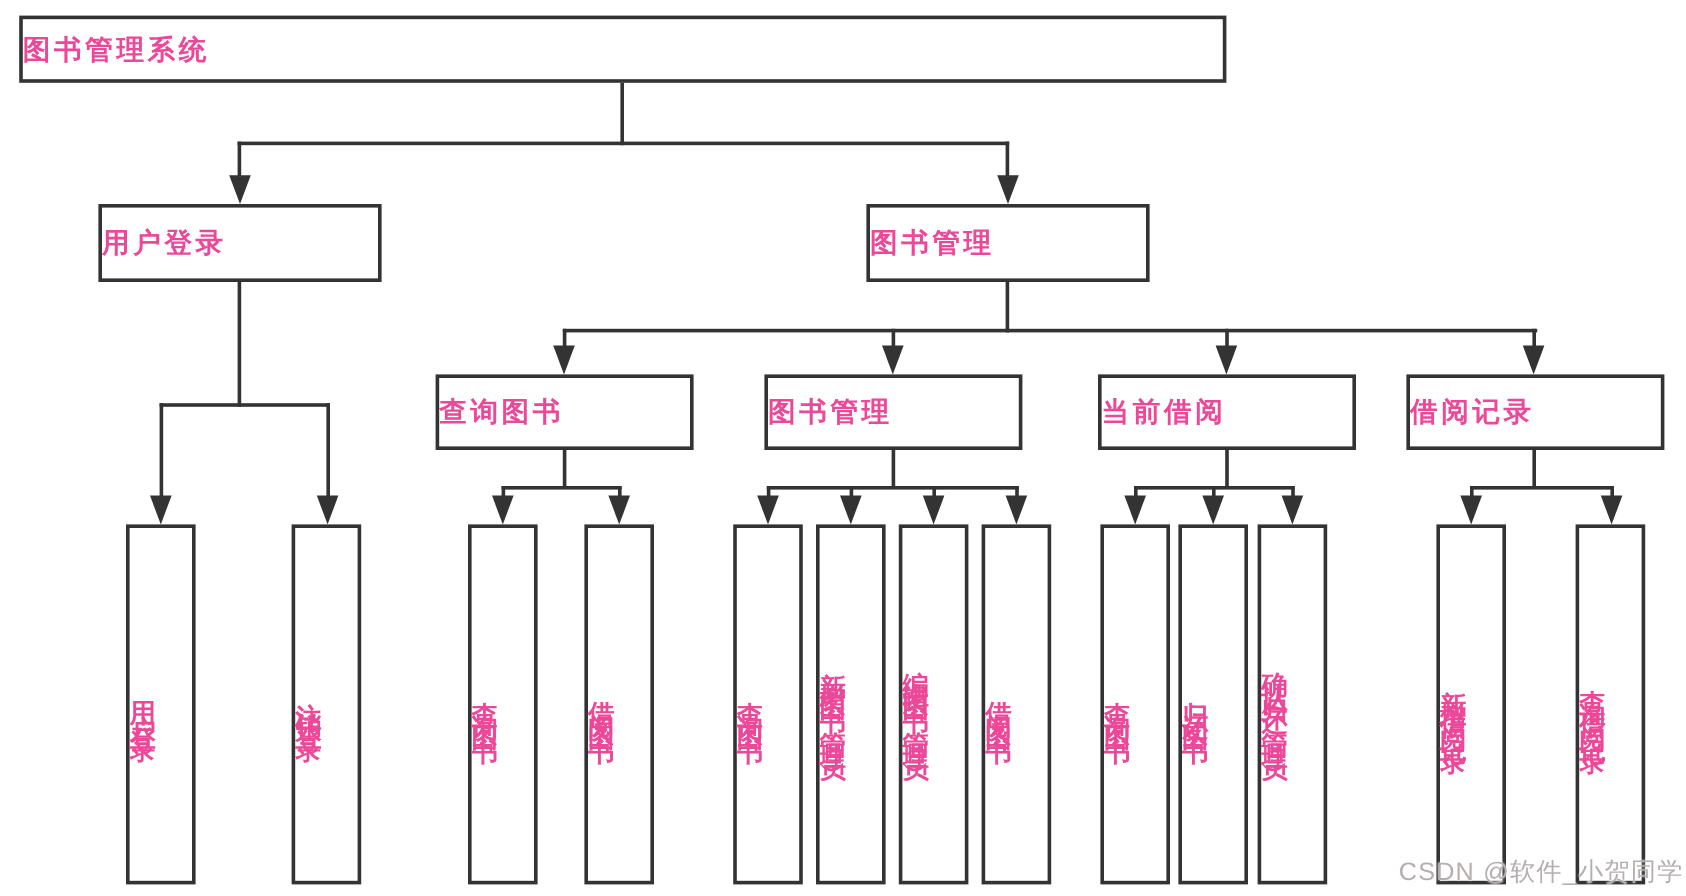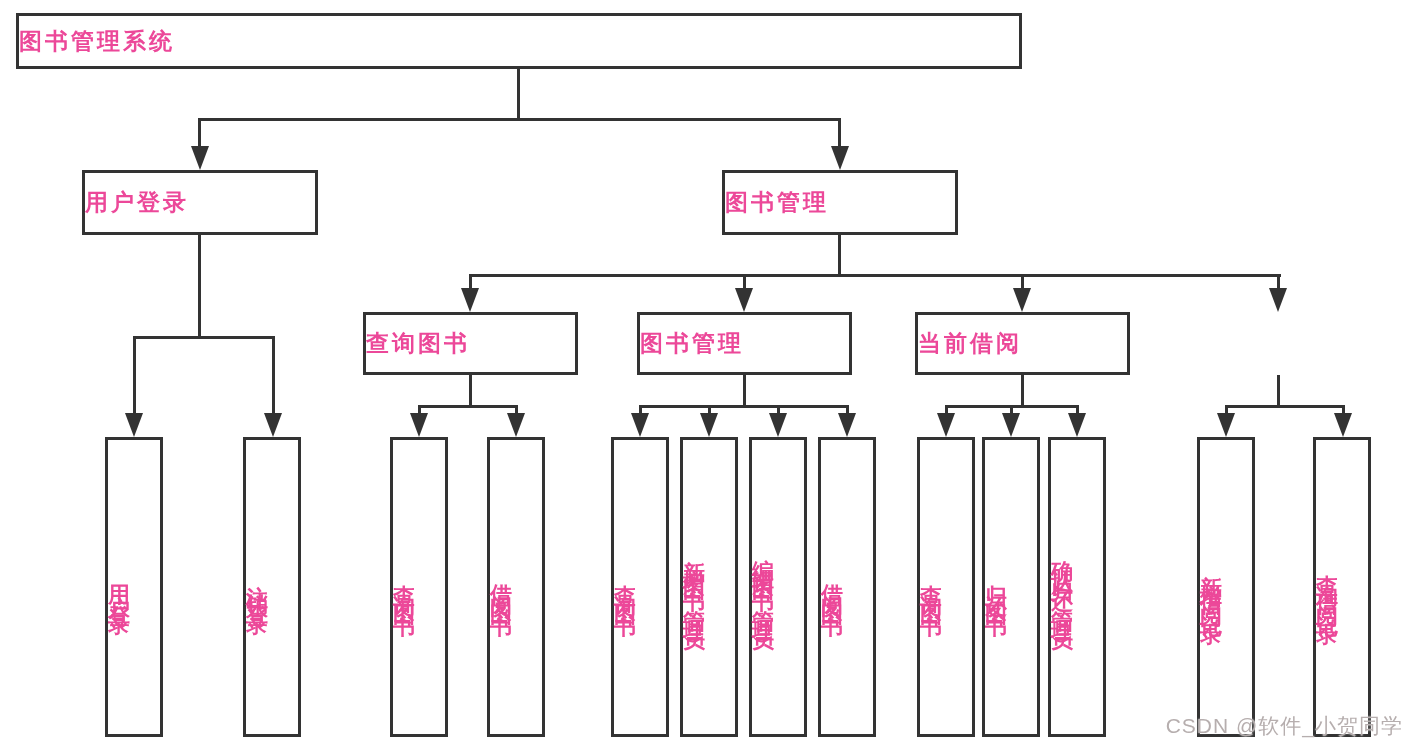--- a/index.html
+++ b/index.html
@@ -71,20 +71,23 @@
   <div class="arrow" style="left:1269px;top:288px;"></div>
 
   <div class="box" style="left:363px;top:312px;width:215px;height:63px;">
     <span>查询图书</span>
   </div>
   <div class="box" style="left:637px;top:312px;width:215px;height:63px;">
     <span>图书管理</span>
   </div>
   <div class="box" style="left:915px;top:312px;width:215px;height:63px;">
     <span>当前借阅</span>
+  </div>
+  <div class="box" style="left:1172px;top:312px;width:215px;height:63px;">
+    <span>借阅记录</span>
   </div>
 
   <div class="vline" style="left:469px;top:375px;height:32px;"></div>
   <div class="hline" style="left:418px;top:405px;width:100px;"></div>
   <div class="vline" style="left:418px;top:405px;height:12px;"></div>
   <div class="arrow" style="left:410px;top:413px;"></div>
   <div class="vline" style="left:515px;top:405px;height:12px;"></div>
   <div class="arrow" style="left:507px;top:413px;"></div>
 
   <div class="vline" style="left:743px;top:375px;height:32px;"></div>

